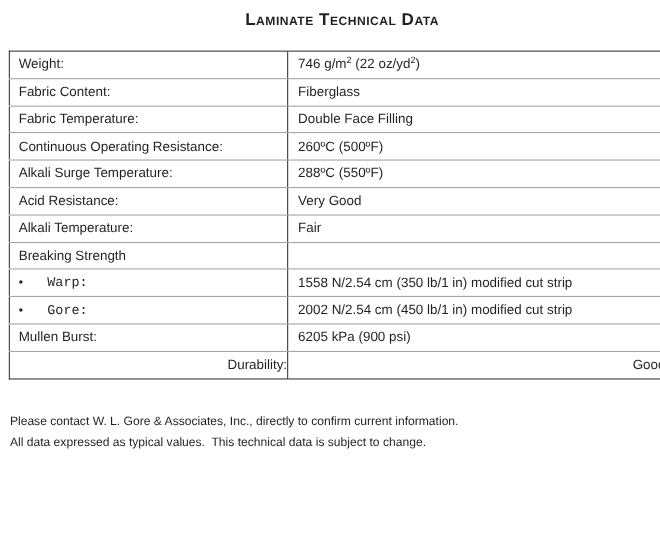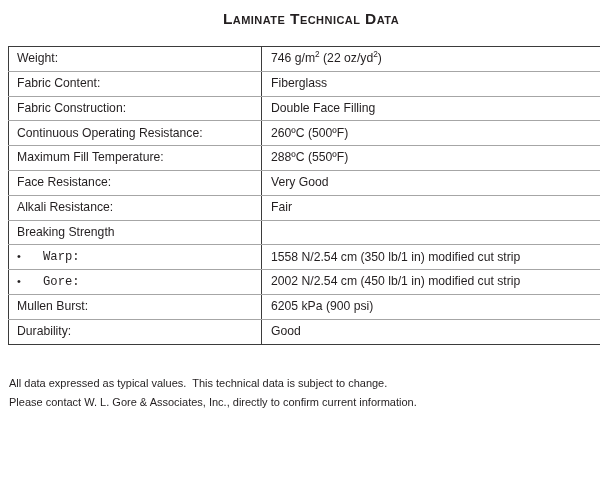--- a/index.html
+++ b/index.html
@@ -58,20 +58,21 @@
     font-size: 12.2px;
     line-height: 1.1;
     vertical-align: middle;
     color: #231f20;
     white-space: nowrap;
     overflow: hidden;
     margin-left: 20px;
   }
   .spec-table tr:last-child td {
     border-bottom: none;
+    text-align: right;
   }
   .col-label {
     width: 244px;
     border-right: 1px solid #3b3b3b;
   }
   .col-value {
     width: 334px;
   }
   .col-value.pad {
     padding-left: 9px;
@@ -126,37 +127,37 @@
     <tbody>
         <tr>
           <td class="col-label">Weight:</td>
           <td class="col-value pad">746 g/m<sup>2</sup> (22 oz/yd<sup>2</sup>)</td>
         </tr>
         <tr>
           <td class="col-label">Fabric Content:</td>
           <td class="col-value pad">Fiberglass</td>
         </tr>
         <tr>
-          <td class="col-label">Fabric Construction:</td>
+          <td class="col-label">Fabric Temperature:</td>
           <td class="col-value pad">Double Face Filling</td>
         </tr>
         <tr>
           <td class="col-label">Continuous Operating Resistance:</td>
           <td class="col-value pad">260ºC (500ºF)</td>
         </tr>
         <tr>
-          <td class="col-label">Maximum Fill Temperature:</td>
+          <td class="col-label">Alkali Surge Temperature:</td>
           <td class="col-value pad">288ºC (550ºF)</td>
         </tr>
         <tr>
-          <td class="col-label">Face Resistance:</td>
+          <td class="col-label">Acid Resistance:</td>
           <td class="col-value pad">Very Good</td>
         </tr>
         <tr>
-          <td class="col-label">Alkali Resistance:</td>
+          <td class="col-label">Alkali Temperature:</td>
           <td class="col-value pad">Fair</td>
         </tr>
         <tr>
           <td class="col-label">Breaking Strength</td>
           <td class="col-value pad"></td>
         </tr>
         <tr>
           <td class="col-label bullet-cell"><span class="bullet-dot">•</span><span class="bullet-text">Warp:</span></td>
           <td class="col-value pad">1558 N/2.54 cm (350 lb/1 in) modified cut strip</td>
         </tr>
@@ -169,17 +170,17 @@
           <td class="col-value pad">6205 kPa (900 psi)</td>
         </tr>
         <tr>
           <td class="col-label">Durability:</td>
           <td class="col-value pad">Good</td>
         </tr>
       </tbody>
   </table>
 
   <div class="footnote">
+    <div class="footnote-line">Please contact W. L. Gore &amp; Associates, Inc., directly to confirm current information.</div>
     <div class="footnote-line">All data expressed as typical values.  This technical data is subject to change.</div>
-    <div class="footnote-line">Please contact W. L. Gore &amp; Associates, Inc., directly to confirm current information.</div>
   </div>
 
 </div>
 
 </body></html>

